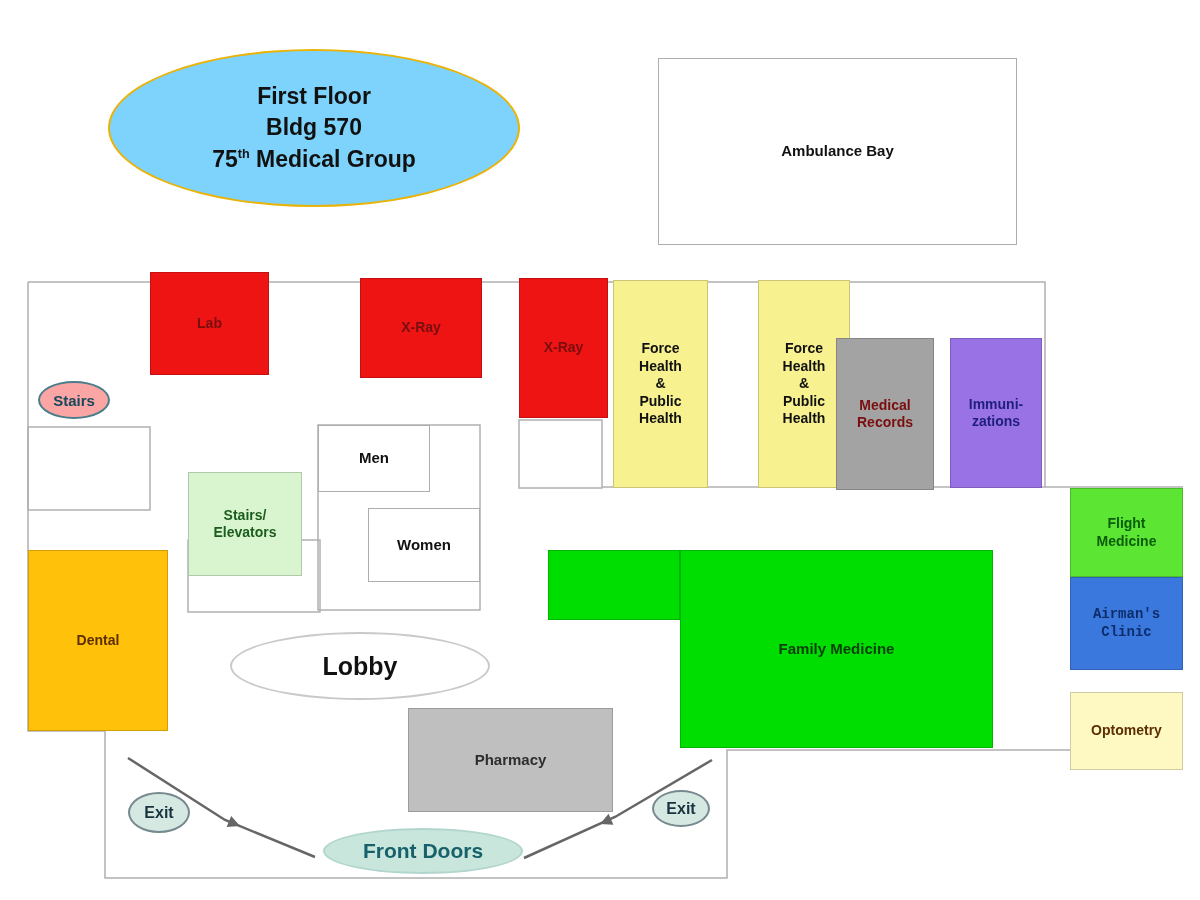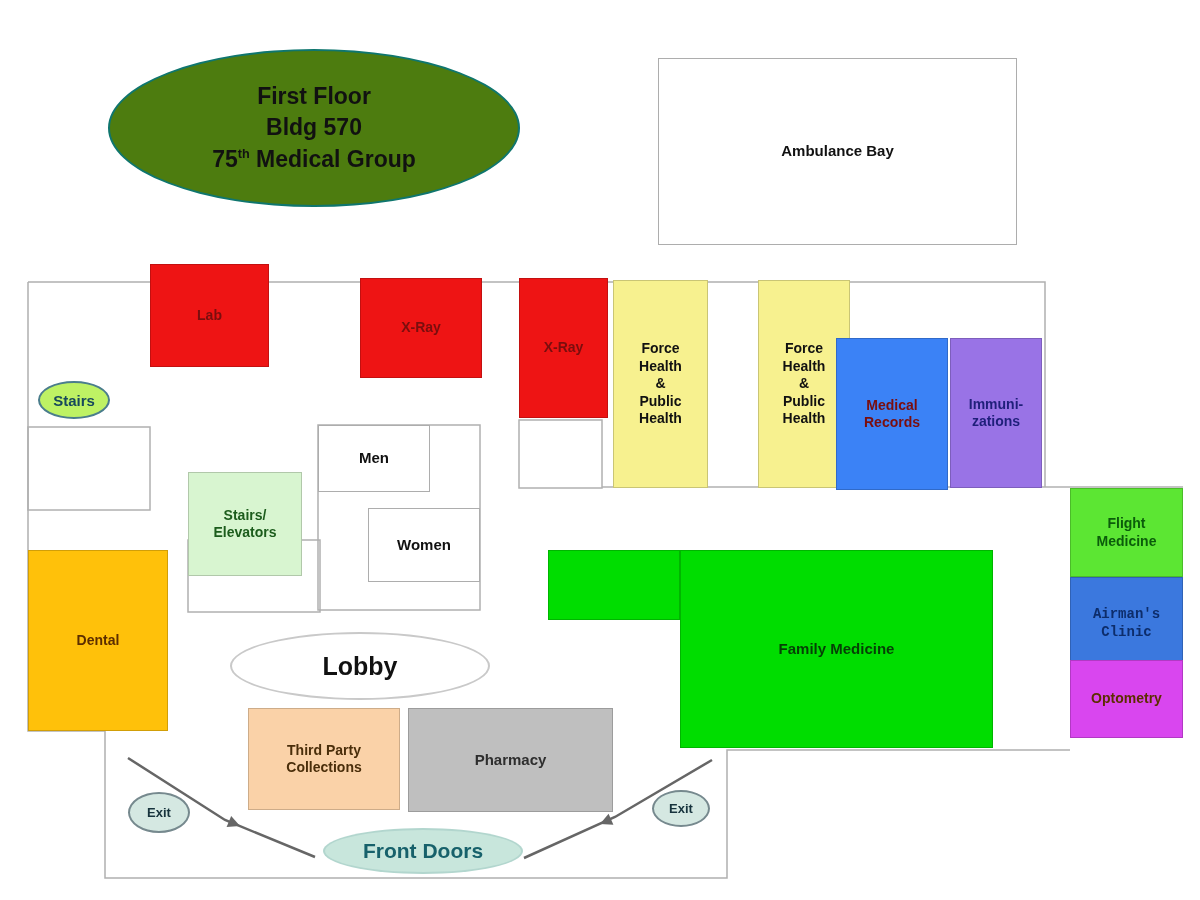--- a/index.html
+++ b/index.html
@@ -11,24 +11,24 @@
     position:absolute;display:flex;align-items:center;justify-content:center;
     text-align:center;font-weight:bold;font-size:14px;line-height:1.25;
     border:1px solid rgba(0,0,0,0.18);box-sizing:border-box;flex-direction:column;
   }
   .outline-room{background:#ffffff;border:1.5px solid #ADADAD;}
   .ellipse{
     position:absolute;display:flex;align-items:center;justify-content:center;
     text-align:center;font-weight:bold;border-radius:50%;box-sizing:border-box;
     flex-direction:column;
   }
-  .title-ellipse{border:2px solid #0f766e;background:#4d7c0f;font-size:23px;line-height:1.35;color:#111;}
+  .title-ellipse{border:2px solid #eab308;background:#7dd3fc;font-size:23px;line-height:1.35;color:#111;}
   .lobby-ellipse{border:2px solid #C9C9C9;background:#fff;font-size:25px;color:#111;}
   .stairs-ellipse{border:2px solid #4A7D8C;font-size:15px;}
-  .exit-ellipse{border:2.5px solid #76898E;font-size:13px;}
+  .exit-ellipse{border:2.5px solid #76898E;font-size:16px;}
   .frontdoors-ellipse{font-size:21px;border:2px solid rgba(160,200,195,0.55);}
   sup{font-size:0.55em;}
   svg{position:absolute;left:0;top:0;}
 </style>
 </head>
 <body>
 
 <div id="canvas">
 
   <svg width="1200" height="900">
@@ -48,21 +48,21 @@
     <g fill="#666666" stroke="none">
       <polygon points="240,826 226.6,827 231.2,815.9"></polygon>
       <polygon points="600,824 608.6,813.7 613.4,824.7"></polygon>
     </g>
   </svg>
 
   <div class="room outline-room" style="left: 658px; top: 58px; width: 359px; height: 187px; font-size: 15px; color: rgb(17, 17, 17);">
     <span>Ambulance Bay</span>
   </div>
 
-  <div class="room" style="left: 150px; top: 264px; width: 119px; height: 103px; background-color: rgb(238, 20, 20); color: rgb(122, 14, 14);">
+  <div class="room" style="left: 150px; top: 272px; width: 119px; height: 103px; background-color: rgb(238, 20, 20); color: rgb(122, 14, 14);">
     <span>Lab</span>
   </div>
 
   <div class="room" style="left: 360px; top: 278px; width: 122px; height: 100px; background-color: rgb(238, 20, 20); color: rgb(122, 14, 14);">
     <span>X-Ray</span>
   </div>
 
   <div class="room" style="left: 519px; top: 278px; width: 89px; height: 140px; background-color: rgb(238, 20, 20); color: rgb(122, 14, 14);">
     <span>X-Ray</span>
   </div>
@@ -76,41 +76,41 @@
   </div>
 
   <div class="room" style="left: 758px; top: 280px; width: 92px; height: 208px; background-color: rgb(247, 241, 143); color: rgb(17, 17, 17);">
     <span>Force</span>
     <span>Health</span>
     <span>&amp;</span>
     <span>Public</span>
     <span>Health</span>
   </div>
 
-  <div class="room" style="left: 836px; top: 338px; width: 112px; height: 152px; background-color: #3b82f6; color: rgb(122, 14, 14);">
+  <div class="room" style="left: 836px; top: 338px; width: 98px; height: 152px; background-color: #a3a3a3; color: rgb(122, 14, 14);">
     <span>Medical</span>
     <span>Records</span>
   </div>
 
   <div class="room" style="left: 950px; top: 338px; width: 92px; height: 150px; background-color: rgb(153, 115, 230); color: rgb(31, 31, 122);">
     <span>Immuni-</span>
     <span>zations</span>
   </div>
 
   <div class="room" style="left: 1070px; top: 488px; width: 113px; height: 89px; background-color: rgb(92, 230, 51); color: rgb(11, 92, 11);">
     <span>Flight</span>
     <span>Medicine</span>
   </div>
 
   <div class="room" style="left: 1070px; top: 577px; width: 113px; height: 93px; background-color: rgb(59, 120, 222); color: rgb(13, 45, 107); font-family: Liberation Mono, monospace;">
     <span>Airman's</span>
     <span>Clinic</span>
   </div>
 
-  <div class="room" style="left: 1070px; top: 660px; width: 113px; height: 78px; background-color: #d946ef; color: rgb(92, 46, 0);">
+  <div class="room" style="left: 1070px; top: 692px; width: 113px; height: 78px; background-color: #fef9c3; color: rgb(92, 46, 0);">
     <span>Optometry</span>
   </div>
 
   <div class="room" style="left: 28px; top: 550px; width: 140px; height: 181px; background-color: rgb(255, 193, 10); color: rgb(92, 46, 0);">
     <span>Dental</span>
   </div>
 
   <div class="room" style="left: 188px; top: 425px; width: 114px; height: 104px; background-color: rgb(216, 245, 208); color: rgb(28, 92, 28); margin-top: 47px;">
     <span>Stairs/</span>
     <span>Elevators</span>
@@ -122,36 +122,32 @@
 
   <div class="room" style="left: 368px; top: 508px; width: 112px; height: 74px; font-size: 15px; border-color: rgb(173, 173, 173); background-color: rgb(255, 255, 255); color: rgb(17, 17, 17);">
     <span>Women</span>
   </div>
 
   <div class="room" style="left: 548px; top: 550px; width: 132px; height: 70px; background-color: rgb(0, 221, 0);"></div>
   <div class="room" style="left: 680px; top: 550px; width: 313px; height: 198px; font-size: 15px; background-color: rgb(0, 221, 0); color: rgb(6, 63, 6);">
     <span>Family Medicine</span>
   </div>
 
-  <div class="room" style="left: 248px; top: 708px; width: 152px; height: 102px; background-color: rgb(250, 210, 168); color: rgb(74, 46, 10);">
-    <span>Third Party</span>
-    <span>Collections</span>
-  </div>
 
   <div class="room" style="left: 408px; top: 708px; width: 205px; height: 104px; font-size: 15px; background-color: rgb(191, 191, 191); color: rgb(46, 46, 46);">
     <span>Pharmacy</span>
   </div>
 
   <div class="ellipse title-ellipse" style="left:108px;top:49px;width:412px;height:158px;">
     <span>First Floor</span>
     <span>Bldg 570</span>
     <span><span>75</span><sup>th</sup><span> Medical Group</span></span>
   </div>
 
-  <div class="ellipse stairs-ellipse" style="left: 38px; top: 381px; width: 72px; height: 38px; background-color: #bef264; color: rgb(23, 72, 92);">
+  <div class="ellipse stairs-ellipse" style="left: 38px; top: 381px; width: 72px; height: 38px; background-color: #fca5a5; color: rgb(23, 72, 92);">
     <span>Stairs</span>
   </div>
 
   <div class="ellipse lobby-ellipse" style="left: 230px; top: 632px; width: 260px; height: 68px; color: rgb(17, 17, 17);">
     <span>Lobby</span>
   </div>
 
   <div class="ellipse exit-ellipse" style="left: 128px; top: 792px; width: 62px; height: 41px; background-color: rgb(213, 232, 226); color: rgb(23, 51, 61);">
     <span>Exit</span>
   </div>

